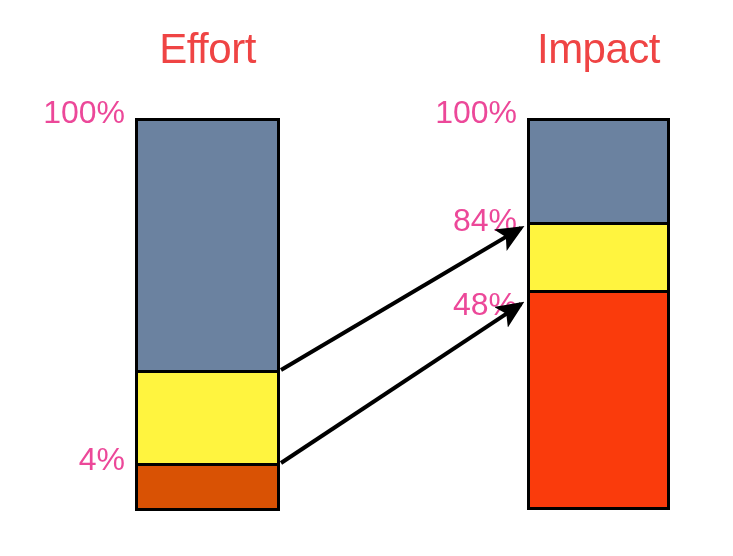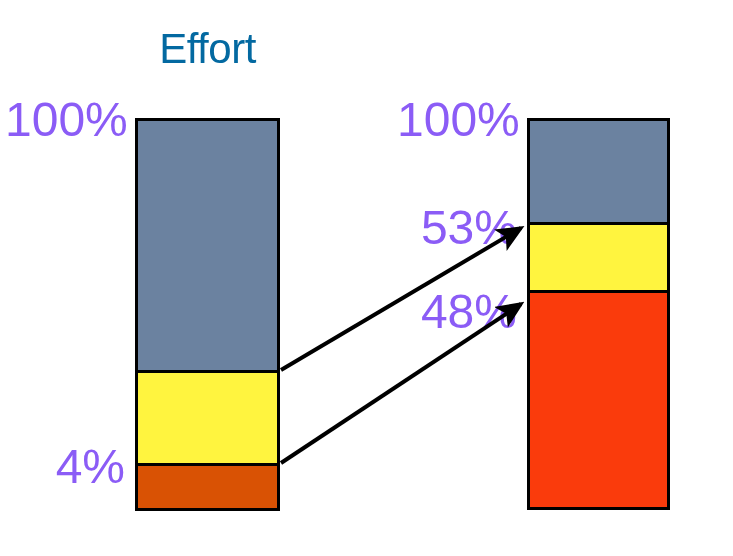--- a/index.html
+++ b/index.html
@@ -22,21 +22,21 @@
     background: #ffffff;
   }
 
   
   .col-title {
     position: absolute;
     font-family: "Liberation Sans", sans-serif;
     font-size: 42px;
     font-weight: 400;
     letter-spacing: -0.5px;
-    color: #0369a1;
+    color: #ef4444;
     white-space: nowrap;
     text-align: center;
     line-height: 1;
   }
   #title-effort { left: 135px; top: 28px; width: 145px; }
   #title-impact { left: 527px; top: 28px; width: 143px; }
 
   
   .bar {
     position: absolute;
@@ -62,23 +62,23 @@
 
   
   #imp-seg-blue   { top: 0px;   height: 101px; background: #6b82a0; }
   #imp-seg-yellow { top: 101px; height: 68px;  background: #fff43f; }
   #imp-seg-red    { top: 169px; height: 217px; background: #fa3b0c; }
 
   
   .pct-label {
     position: absolute;
     font-family: "Liberation Sans", sans-serif;
-    font-size: 48px;
+    font-size: 32px;
     font-weight: 400;
-    color: #8b5cf6;
+    color: #ec4899;
     white-space: nowrap;
     text-align: right;
     line-height: 1;
   }
   #lbl-eff-100 { right: 608px; top: 96px;  width: 120px; }
   #lbl-eff-20  { right: 608px; top: 352px; width: 120px; }
   #lbl-eff-4   { right: 608px; top: 443px; width: 120px; }
   #lbl-imp-100 { right: 216px; top: 96px;  width: 120px; }
   #lbl-imp-80  { right: 216px; top: 204px; width: 120px; }
   #lbl-imp-64  { right: 216px; top: 288px; width: 120px; }
@@ -92,41 +92,42 @@
     pointer-events: none;
   }
 </style>
 </head>
 <body>
 
 <div id="stage">
 
   <div class="col-title" id="title-effort">Effort</div>
 
+  <div class="col-title" id="title-impact">Impact</div>
 
   <div class="bar" id="bar-effort">
     <div class="seg" id="eff-seg-blue"></div>
     <div class="seg divider-top" id="eff-seg-yellow"></div>
     <div class="seg divider-top" id="eff-seg-orange"></div>
   </div>
 
   <div class="bar" id="bar-impact">
     <div class="seg" id="imp-seg-blue"></div>
     <div class="seg divider-top" id="imp-seg-yellow"></div>
     <div class="seg divider-top" id="imp-seg-red"></div>
   </div>
 
   <div class="pct-label" id="lbl-eff-100">100%</div>
 
 
   <div class="pct-label" id="lbl-eff-4">4%</div>
 
   <div class="pct-label" id="lbl-imp-100">100%</div>
 
-  <div class="pct-label" id="lbl-imp-80">53%</div>
+  <div class="pct-label" id="lbl-imp-80">84%</div>
 
   <div class="pct-label" id="lbl-imp-64">48%</div>
 
   <svg id="arrow-layer" viewBox="0 0 733 556" width="733" height="556">
     <defs>
       <marker id="arrowhead" markerWidth="7" markerHeight="7" refX="6" refY="3.1" orient="auto" markerUnits="strokeWidth">
         <path d="M0,0 L7,3.1 L0,6.2 L1.6,3.1 Z" fill="#000000"></path>
       </marker>
     </defs>
     <line x1="281" y1="370" x2="521" y2="228" stroke="#000000" stroke-width="4" marker-end="url(#arrowhead)"></line>

